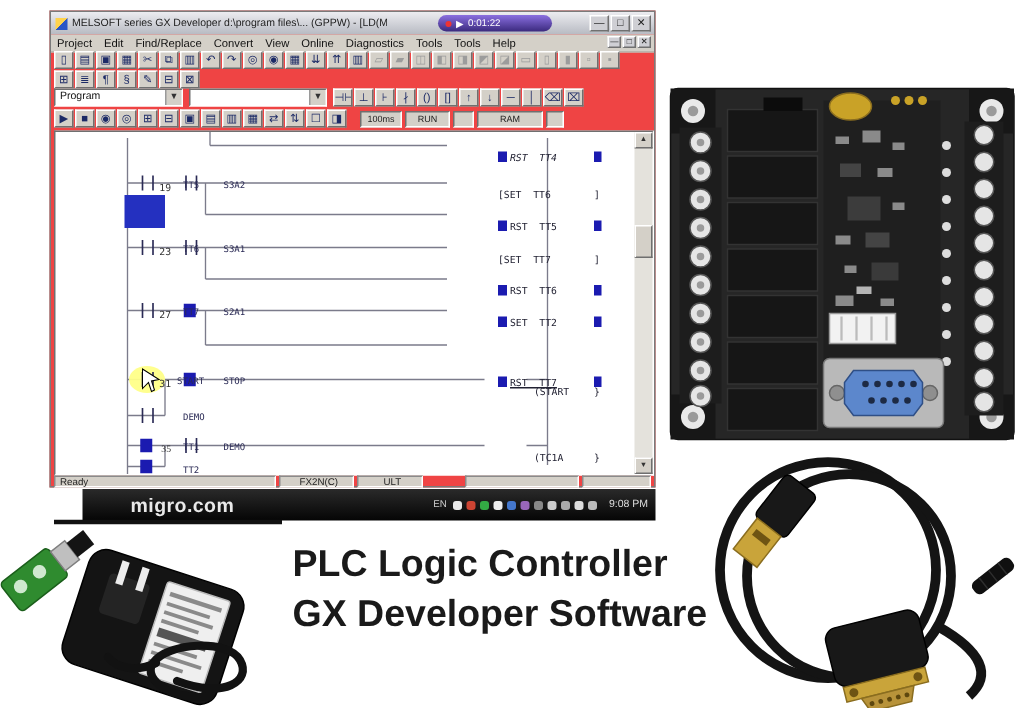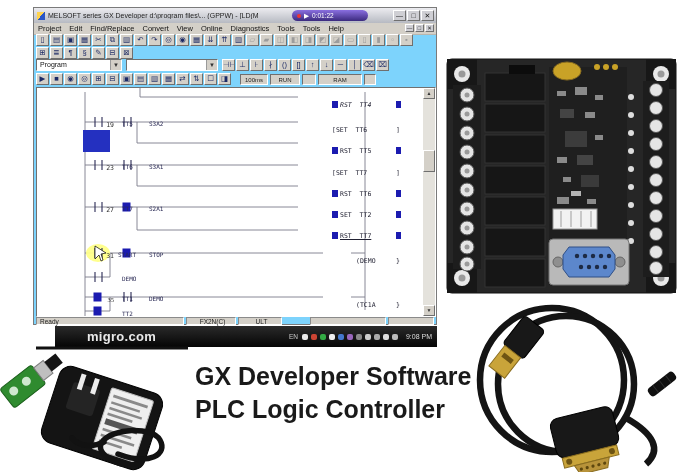--- a/index.html
+++ b/index.html
@@ -1,19 +1,19 @@
 <!DOCTYPE html>
 <html><head>
 <meta charset="utf-8">
 <style>
   html,body{margin:0;padding:0;background:#fff;}
   #stage{position:relative;width:679px;height:472px;background:#fff;overflow:hidden;
          font-family:"Liberation Sans",sans-serif;}
   
-  .window{position:absolute;left:33px;top:7px;width:404px;height:318px;background:#7dd3fc;
+  .window{position:absolute;left:33px;top:7px;width:404px;height:318px;background:#ef4444;
           border:1px solid #7a7a7a;box-sizing:border-box;}
   .titlebar{position:absolute;left:0;top:0;width:402px;height:15px;
             background:linear-gradient(#ececf0,#b7bac2);display:flex;align-items:center;
             font-size:7px;color:#222;overflow:hidden;white-space:nowrap;}
   .appicon{width:8px;height:8px;margin:0 3px;background:linear-gradient(135deg,#ffd34d 50%,#2a56c6 50%);
            flex:0 0 auto;}
   .title-text{overflow:hidden;white-space:nowrap;max-width:210px;}
   .recpill{position:absolute;left:258px;top:2px;width:76px;height:11px;border-radius:6px;
            background:linear-gradient(#8a6fe0,#3b2a7e);color:#fff;font-size:6.5px;
            display:flex;align-items:center;gap:3px;padding:0 5px;box-sizing:border-box;}
@@ -64,21 +64,21 @@
   .lcon.lc1{left:88px;} .lcon.lc2{left:115px;}
   .lcon:nth-of-type(1),.lcon:nth-of-type(2){top:112px;}
   .lcon:nth-of-type(3),.lcon:nth-of-type(4){top:155px;}
   .lcon:nth-of-type(5),.lcon:nth-of-type(6){top:197px;}
   .lcon:nth-of-type(7){top:243px;left:84px;} .lcon:nth-of-type(8){top:243px;}
   .lcon:nth-of-type(9){top:267px;} .lcon:nth-of-type(10),.lcon:nth-of-type(11){top:287px;}
   .lcon:nth-of-type(12){top:302px;}
   .lout{position:absolute;left:298px;font:6.5px "DejaVu Sans Mono",monospace;color:#223;white-space:pre;}
   .lout:nth-of-type(1){top:93px;font-style:italic;} .lout:nth-of-type(2){top:118px;} .lout:nth-of-type(3){top:139px;}
   .lout:nth-of-type(4){top:161px;} .lout:nth-of-type(5){top:182px;} .lout:nth-of-type(6){top:203px;}
-  .lout:nth-of-type(7){top:224px;text-decoration:underline;} .lout:nth-of-type(8){top:249px;left:322px;}
+  .lout:nth-of-type(7){top:243px;text-decoration:underline;} .lout:nth-of-type(8){top:249px;left:322px;}
   .lout:nth-of-type(9){top:293px;left:322px;}
   .lout.hl::before{content:"";display:inline-block;width:6px;height:7px;background:#1b1bb0;
                    margin-right:2px;vertical-align:-1px;}
   .lout.hl::after{content:"";position:absolute;left:64px;top:0;width:5px;height:7px;background:#1b1bb0;}
   .lout.set::after{content:"]";position:absolute;left:64px;top:0;}
   .lout.coil::after{content:"}";position:absolute;left:40px;top:0;}
   
   .taskbar{position:absolute;left:55px;top:326px;width:382px;height:21px;
            background:linear-gradient(#2a2a2a,#050505);display:flex;align-items:center;}
   .tb-site{font-size:13px;font-weight:bold;color:#e9e9e9;margin-left:32px;letter-spacing:.3px;}
@@ -291,21 +291,21 @@
       </div>
     <div style="position:absolute;left:0;top:0;">
 
     <span class="lout hl">RST  TT4</span>
         <span class="lout set">[SET  TT6</span>
         <span class="lout hl">RST  TT5</span>
         <span class="lout set">[SET  TT7</span>
         <span class="lout hl">RST  TT6</span>
         <span class="lout hl">SET  TT2</span>
         <span class="lout hl">RST  TT7</span>
-        <span class="lout coil">(DEMO</span>
+        <span class="lout coil">(START</span>
         <span class="lout coil">(TC1A</span>
       </div>
 
     <div class="statusbar">
       <span class="sseg" style="width:148px;">Ready</span>
       <span class="sseg" style="width:50px;text-align:center;">FX2N(C)</span>
       <span class="sseg" style="width:44px;text-align:center;">ULT</span>
       <span class="sseg" style="width:76px;margin-left:26px;"></span>
       <span class="sseg" style="width:46px;"></span>
     </div>
@@ -524,17 +524,17 @@
             <circle cx="-6" cy="29" r="1.6"></circle>
             <circle cx="0" cy="29" r="1.6"></circle>
             <circle cx="6" cy="29" r="1.6"></circle>
             <circle cx="12" cy="29" r="1.6"></circle>
         </g>
       </g>
     </svg>
   </div>
 
   <div class="caption">
+    <div>PLC Logic Controller</div>
     <div>GX Developer Software</div>
-    <div>PLC Logic Controller</div>
   </div>
 
 </div>
 
 </body></html>

